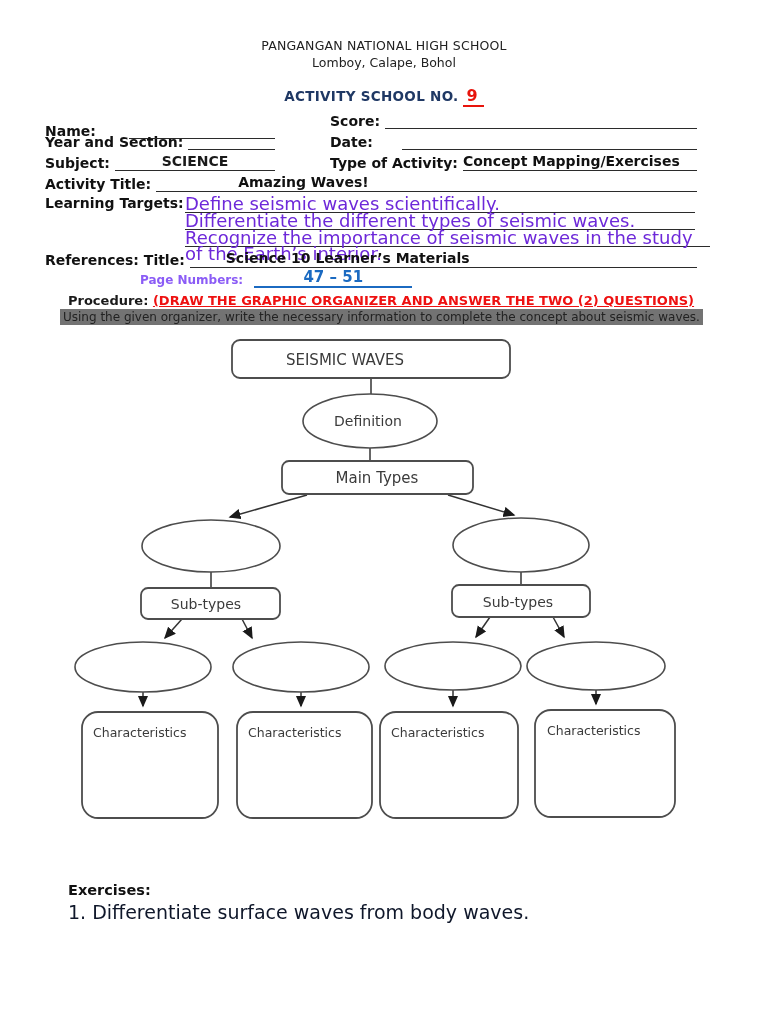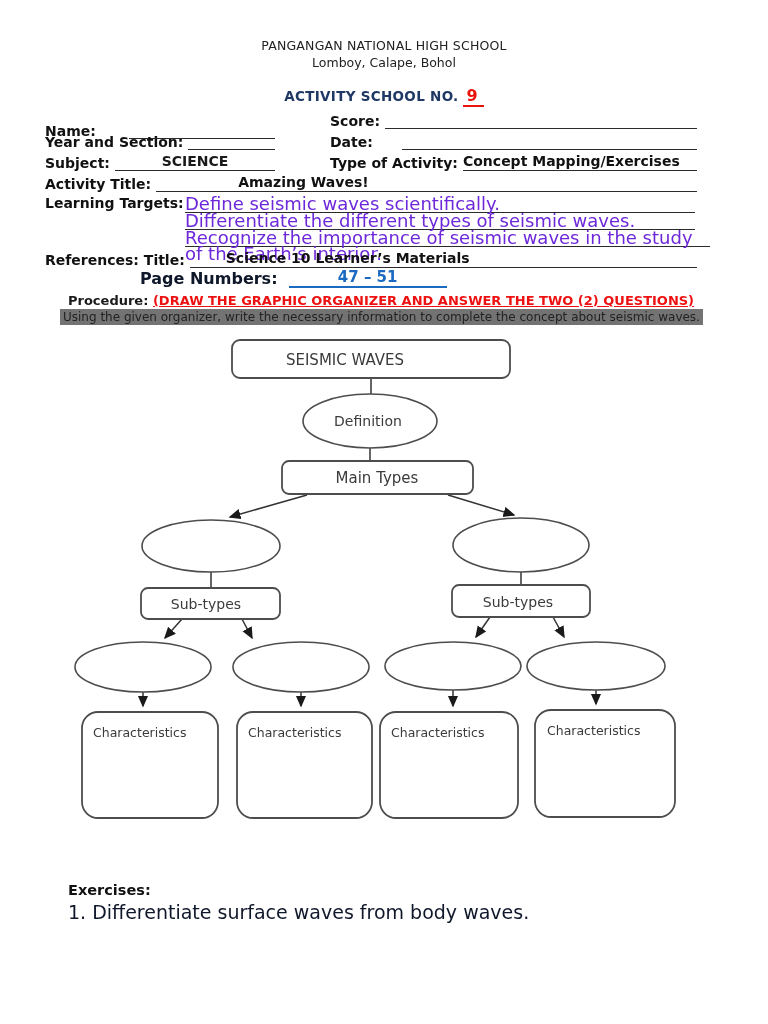--- a/index.html
+++ b/index.html
@@ -12,21 +12,21 @@
   .school{font-size:12.5px;color:#222;letter-spacing:0.2px;}
   .addr{font-size:12.5px;color:#222;}
   .sheet-title{font-size:13.5px;font-weight:bold;color:#1f3864;letter-spacing:0.3px;}
   .sheet-no{font-size:16px;font-weight:bold;color:#e8140c;border-bottom:2px solid #e8140c;padding:0 6px 0 4px;margin-left:4px;}
   .frow{display:flex;align-items:flex-end;height:19px;font-size:14px;white-space:nowrap;}
   .flabel{font-weight:bold;color:#111;padding-right:5px;}
   .fline{flex:1 1 auto;border-bottom:1.5px solid #2b2b2b;height:17px;line-height:17px;}
   .fval{font-weight:bold;color:#111;}
   .fval-center{display:block;text-align:center;font-weight:bold;}
   .lt-line{border-bottom:1.5px solid #2b2b2b;font-size:18px;height:16px;line-height:16px;display:block;color:#6d28d9;}
-  .pn-label{font-size:16px;font-weight:bold;color:#0f172a;}
+  .pn-label{font-size:12px;font-weight:bold;color:#8b5cf6;}
   .pn-line{display:inline-block;width:158px;border-bottom:2px solid #1b6ac1;text-align:center;
            font-size:15px;font-weight:bold;color:#1b6ac1;height:18px;line-height:18px;vertical-align:bottom;margin-left:6px;}
   .proc{font-size:13px;font-weight:bold;white-space:nowrap;}
   .proc .red{color:#ee1111;text-decoration:underline;}
   .hl{font-size:12px;background:#737373;color:#222;padding:1px 3px;white-space:nowrap;}
   .ex-head{font-size:14.5px;font-weight:bold;color:#111;}
   .ex-item{font-size:19px;color:#0f172a;}
   svg text{font-family:"DejaVu Sans","Liberation Sans",sans-serif;fill:#3b3b3b;}
 </style>
 </head>

